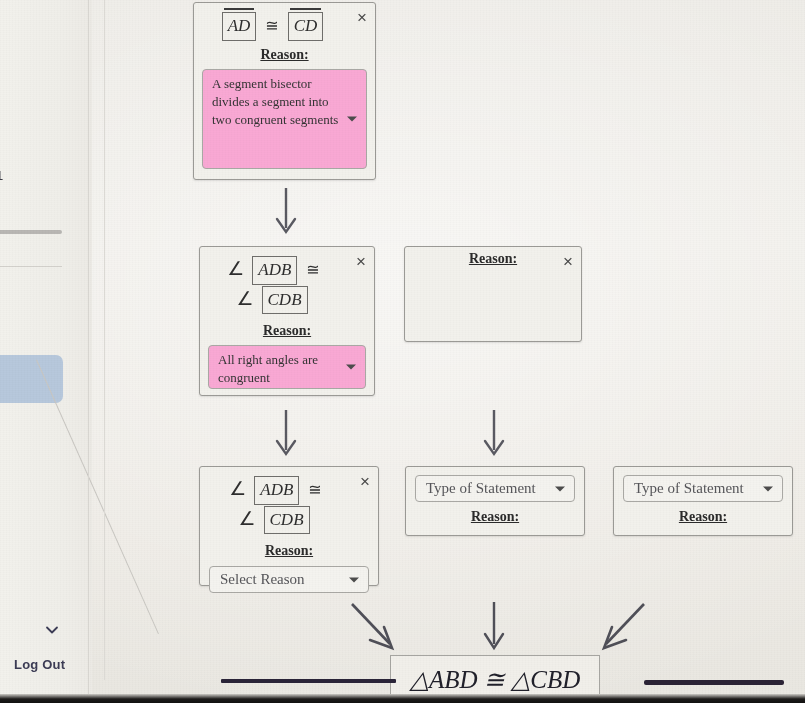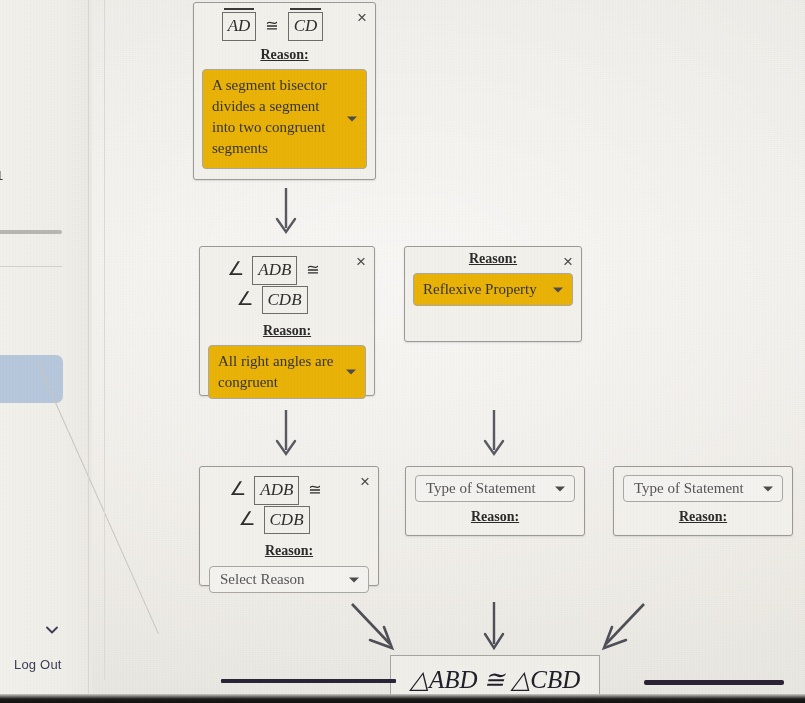--- a/index.html
+++ b/index.html
@@ -55,21 +55,21 @@
     background:#b7c8dc;border-radius:7px;
   }
   .sb-diag{
     position:absolute;left:36px;top:360px;width:1px;height:300px;
     background:#c9c7c2;transform:rotate(-24deg);transform-origin:top left;
   }
   .sb-chevron{
     position:absolute;left:44px;top:622px;width:16px;height:16px;
   }
   .sb-logout{
-    position:absolute;left:14px;top:657px;font-size:13px;font-weight:400;
+    position:absolute;left:14px;top:657px;font-size:13px;font-weight:700;
     color:#3c3c55;letter-spacing:.2px;
   }
 
   
   .card{
     position:absolute;
     background:#f2f1ec;
     border:1px solid #9b9a96;
     border-radius:3px;
     box-shadow:0 1px 2px rgba(0,0,0,0.10);
@@ -100,25 +100,25 @@
   }
   .cong{font-style:normal;font-size:16px;margin:0 3px;}
   .ang{font-style:normal;font-size:19px;margin-right:2px;}
   .reason-label{
     text-align:center;font-weight:700;font-size:14px;color:#2b2b2b;
     margin-top:4px;font-family:"Liberation Serif", serif;text-decoration:underline;
   }
   .dropdown{
     margin:6px 8px 8px 8px;
     border:1px solid #a9a8a4;border-radius:4px;
-    background:#eab308;
+    background:#f9a8d4;
     min-height:26px;
     position:relative;
     padding:5px 26px 5px 9px;
-    font-size:15px;color:#343434;
+    font-size:13px;color:#343434;
     line-height:1.42;
     box-sizing:border-box;
   }
   .caret{
     position:absolute;right:9px;top:50%;transform:translateY(-50%);
     width:0;height:0;border-left:5px solid transparent;border-right:5px solid transparent;
     border-top:5px solid #4c4c4c;
   }
   .select-box{
     margin:7px 9px 7px 9px;
@@ -218,33 +218,29 @@
   </div>
 </div>
 
 <div class="card" style="left:199px;top:246px;width:176px;height:150px;">
   <div class="close-x">×</div>
   <div class="stmt" style="padding:8px 30px 0 6px;">
     <span class="ang">∠</span><span class="tok">ADB</span><span class="cong">≅</span><br>
     <span class="ang">∠</span><span class="tok">CDB</span>
   </div>
   <div class="reason-label" style="margin-top:9px;">Reason:</div>
-  <div class="dropdown" style="height:54px;">
+  <div class="dropdown" style="height:44px;">
     <span>All right angles are congruent</span>
     <span class="caret"></span>
   </div>
 </div>
 
 <div class="card" style="left:404px;top:246px;width:178px;height:96px;">
   <div class="close-x">×</div>
   <div class="reason-label">Reason:</div>
-  <div class="dropdown">
-    <span>Reflexive Property</span>
-    <span class="caret"></span>
-  </div>
 </div>
 
 <div class="card" style="left:199px;top:466px;width:180px;height:120px;">
   <div class="close-x">×</div>
   <div class="stmt" style="padding:8px 30px 0 6px;">
     <span class="ang">∠</span><span class="tok">ADB</span><span class="cong">≅</span><br>
     <span class="ang">∠</span><span class="tok">CDB</span>
   </div>
   <div class="reason-label" style="margin-top:9px;">Reason:</div>
   <div class="select-box">

